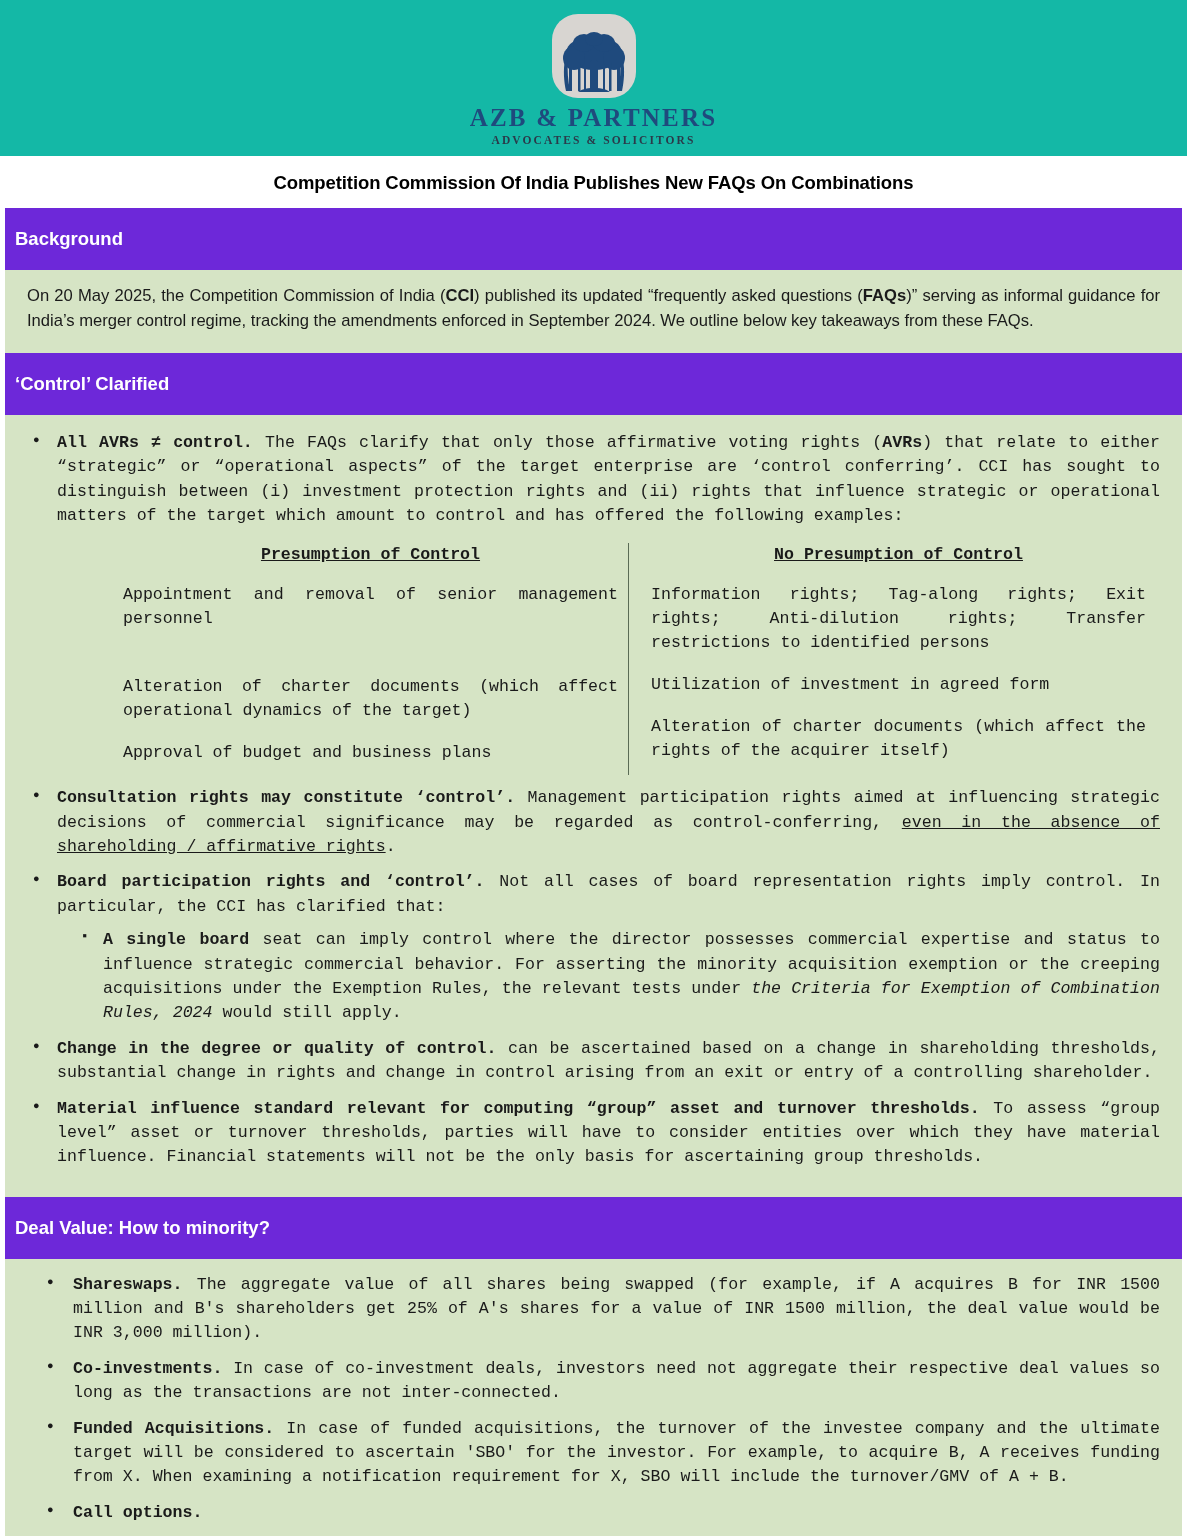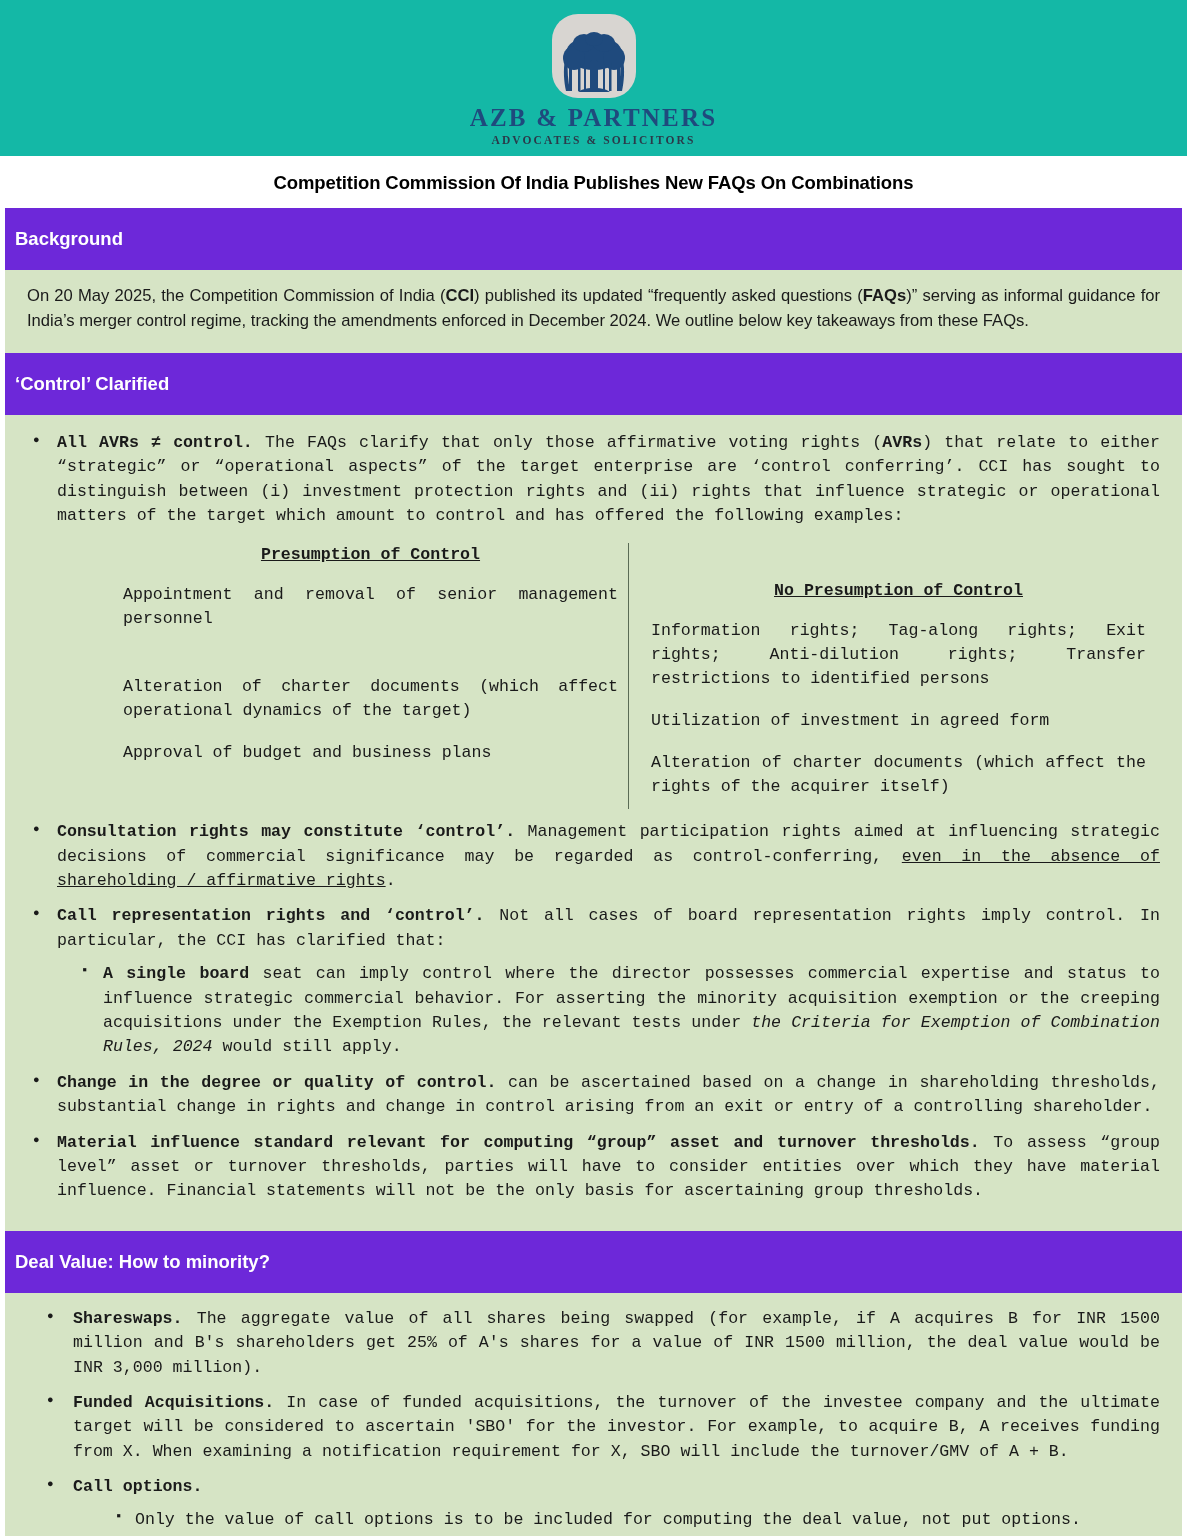--- a/index.html
+++ b/index.html
@@ -149,21 +149,21 @@
     padding: 0 4px 0 6px;
   }
   .cmp-col {
     flex: 1 1 0;
     padding: 0 10px 4px 18px;
   }
   .cmp-col.left {
     border-right: 1.6px solid #5a6b55;
     padding-left: 60px;
   }
-  .cmp-col.right { padding-left: 22px; margin-top: 36px; }
+  .cmp-col.right { padding-left: 22px; }
   .cmp-head {
     text-align: center;
     font-weight: bold;
     text-decoration: underline;
     font-size: 16.6px;
     margin-bottom: 16px;
   }
   .cmp-row {
     margin-bottom: 18px;
     text-align: justify;
@@ -200,21 +200,21 @@
     </svg>
   </div>
   <div class="logo-name">AZB &amp; PARTNERS</div>
   <div class="logo-sub">ADVOCATES &amp; SOLICITORS</div>
 </div>
 
 <div class="doc-title">Competition Commission Of India Publishes New FAQs On Combinations</div>
 
 <div class="band">Background</div>
 <div class="panel">
-  <p class="para"><span>On 20 May 2025, the Competition Commission of India (</span><b>CCI</b><span>) published its updated “frequently asked questions (</span><b>FAQs</b><span>)” serving as informal guidance for India’s merger control regime, tracking the amendments enforced in December 2024. We outline below key takeaways from these FAQs.</span></p>
+  <p class="para"><span>On 20 May 2025, the Competition Commission of India (</span><b>CCI</b><span>) published its updated “frequently asked questions (</span><b>FAQs</b><span>)” serving as informal guidance for India’s merger control regime, tracking the amendments enforced in September 2024. We outline below key takeaways from these FAQs.</span></p>
 </div>
 
 <div class="band">‘Control’ Clarified</div>
 <div class="panel tight">
   <ul class="lvl1">
 
     <li>
       <b>All AVRs ≠ control.</b><span> The FAQs clarify that only those affirmative voting rights (</span><b>AVRs</b><span>) that relate to either “strategic” or “operational aspects” of the target enterprise are ‘control conferring’. CCI has sought to distinguish between (i) investment protection rights and (ii) rights that influence strategic or operational matters of the target which amount to control and has offered the following examples:</span>
 
       <div class="cmp">
@@ -232,21 +232,21 @@
           <div class="cmp-row">Alteration of charter documents (which affect the rights of the acquirer itself)</div>
         </div>
       </div>
     </li>
 
     <li>
       <b>Consultation rights may constitute ‘control’.</b><span> Management participation rights aimed at influencing strategic decisions of commercial significance may be regarded as control-conferring, </span><span class="u">even in the absence of shareholding / affirmative rights</span><span>.</span>
     </li>
 
     <li>
-      <b>Call representation rights and ‘control’.</b><span> Not all cases of board representation rights imply control. In particular, the CCI has clarified that:</span>
+      <b>Board participation rights and ‘control’.</b><span> Not all cases of board representation rights imply control. In particular, the CCI has clarified that:</span>
       <ul class="lvl2">
         <li>
           <b>A single board</b><span> seat can imply control where the director possesses commercial expertise and status to influence strategic commercial behavior. For asserting the minority acquisition exemption or the creeping acquisitions under the Exemption Rules, the relevant tests under </span><span class="i">the Criteria for Exemption of Combination Rules, 2024</span><span> would still apply.</span>
         </li>
       </ul>
     </li>
 
     <li>
       <b>Change in the degree or quality of control.</b><span> can be ascertained based on a change in shareholding thresholds, substantial change in rights and change in control arising from an exit or entry of a controlling shareholder.</span>
     </li>
@@ -259,20 +259,23 @@
 </div>
 
 <div class="band">Deal Value: How to minority?</div>
 <div class="panel">
   <ul class="lvl1 deep">
 
     <li>
       <b>Shareswaps.</b><span> The aggregate value of all shares being swapped (for example, if A acquires B for INR 1500 million and B's shareholders get 25% of A's shares for a value of INR 1500 million, the deal value would be INR 3,000 million).</span>
     </li>
 
+    <li>
+      <b>Co-investments.</b><span> In case of co-investment deals, investors need not aggregate their respective deal values so long as the transactions are not inter-connected.</span>
+    </li>
 
     <li>
       <b>Funded Acquisitions.</b><span> In case of funded acquisitions, the turnover of the investee company and the ultimate target will be considered to ascertain 'SBO' for the investor. For example, to acquire B, A receives funding from X. When examining a notification requirement for X, SBO will include the turnover/GMV of A + B.</span>
     </li>
 
     <li>
       <b>Call options.</b>
       <ul class="lvl2 shallow">
         <li>Only the value of call options is to be included for computing the deal value, not put options.</li>
       </ul>

